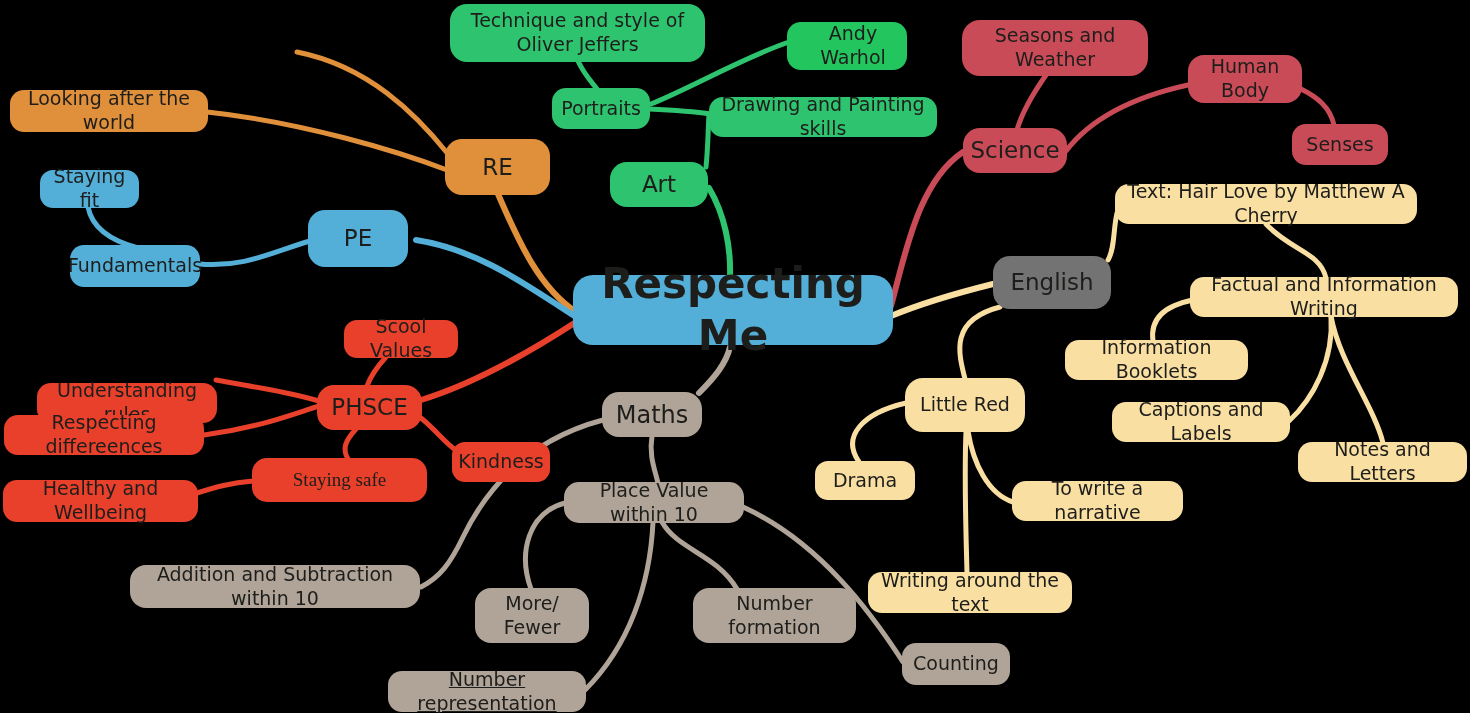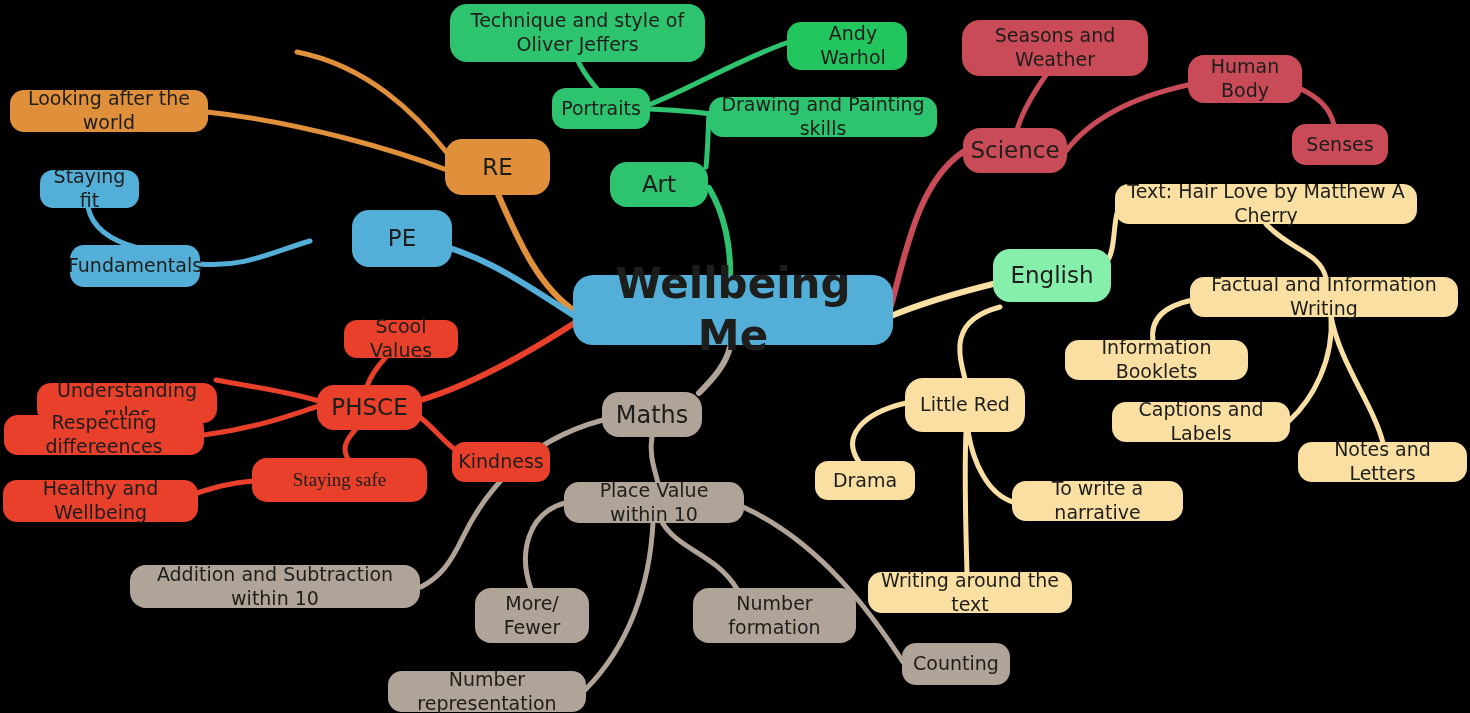--- a/index.html
+++ b/index.html
@@ -63,41 +63,41 @@
 
     <path d="M 699,393 C 714,378 726,364 730,347" stroke-width="6" fill="none" stroke-linecap="round" stroke="#AFA497"></path>
     <path d="M 603,420 C 520,442 482,498 463,537 C 450,564 440,577 421,587" stroke-width="5" fill="none" stroke-linecap="round" stroke="#AFA497"></path>
     <path d="M 652,436 C 649,455 654,467 658,483" stroke-width="5" fill="none" stroke-linecap="round" stroke="#AFA497"></path>
     <path d="M 565,503 C 528,513 518,553 531,589" stroke-width="5" fill="none" stroke-linecap="round" stroke="#AFA497"></path>
     <path d="M 662,522 C 678,550 716,554 737,589" stroke-width="5" fill="none" stroke-linecap="round" stroke="#AFA497"></path>
     <path d="M 653,522 C 650,585 629,646 585,690" stroke-width="5" fill="none" stroke-linecap="round" stroke="#AFA497"></path>
     <path d="M 743,507 C 820,542 872,614 903,662" stroke-width="5" fill="none" stroke-linecap="round" stroke="#AFA497"></path>
   </svg>
 
-  <div class="node center" style="left: 573px; top: 275px; width: 320px; height: 70px; background: rgb(83, 175, 215);">Wellbeing Me</div>
+  <div class="node center" style="left: 573px; top: 275px; width: 320px; height: 70px; background: rgb(83, 175, 215);">Respecting Me</div>
 
   <div class="node branch" style="left: 445px; top: 139px; width: 105px; height: 56px; background: rgb(224, 144, 59);">RE</div>
   <div class="node" style="left: 10px; top: 90px; width: 198px; height: 42px; background: rgb(224, 144, 59);">Looking after the world</div>
 
-  <div class="node branch" style="left: 308px; top: 210px; width: 100px; height: 57px; background: rgb(83, 175, 215); margin-left: 44px;">PE</div>
+  <div class="node branch" style="left: 308px; top: 210px; width: 100px; height: 57px; background: rgb(83, 175, 215);">PE</div>
   <div class="node" style="left: 70px; top: 245px; width: 130px; height: 42px; background: rgb(83, 175, 215);">Fundamentals</div>
   <div class="node" style="left: 40px; top: 170px; width: 99px; height: 38px; border-radius: 13px; background: rgb(83, 175, 215);">Staying fit</div>
 
   <div class="node branch" style="left: 610px; top: 162px; width: 98px; height: 45px; background: rgb(46, 196, 111);">Art</div>
   <div class="node" style="left: 552px; top: 88px; width: 98px; height: 41px; background: rgb(46, 196, 111);">Portraits</div>
   <div class="node" style="left: 450px; top: 4px; width: 255px; height: 58px; border-radius: 17px; background: rgb(46, 196, 111);">Technique and style of Oliver Jeffers</div>
   <div class="node" style="left: 787px; top: 22px; width: 120px; height: 48px; background: #22c55e; padding-left: 20px;">Andy Warhol</div>
   <div class="node" style="left: 709px; top: 97px; width: 228px; height: 40px; background: rgb(46, 196, 111);">Drawing and Painting skills</div>
 
   <div class="node branch" style="left: 963px; top: 128px; width: 104px; height: 45px; background: rgb(200, 75, 87);">Science</div>
   <div class="node" style="left: 1188px; top: 55px; width: 114px; height: 48px; border-radius: 16px; background: rgb(200, 75, 87);">Human Body</div>
   <div class="node" style="left: 962px; top: 20px; width: 186px; height: 56px; border-radius: 18px; background: rgb(200, 75, 87);">Seasons and Weather</div>
   <div class="node" style="left: 1292px; top: 124px; width: 96px; height: 41px; background: rgb(200, 75, 87);">Senses</div>
 
-  <div class="node branch" style="left: 993px; top: 249px; width: 118px; height: 53px; background: #86efac;">English</div>
+  <div class="node branch" style="left: 993px; top: 256px; width: 118px; height: 53px; background: #737373;">English</div>
   <div class="node" style="left: 1115px; top: 184px; width: 302px; height: 40px; background: rgb(249, 223, 162);">Text: Hair Love by Matthew A Cherry</div>
   <div class="node" style="left: 1190px; top: 277px; width: 268px; height: 40px; background: rgb(249, 223, 162);">Factual and Information Writing</div>
   <div class="node" style="left: 1065px; top: 340px; width: 183px; height: 40px; background: rgb(249, 223, 162);">Information Booklets</div>
   <div class="node" style="left: 1112px; top: 402px; width: 178px; height: 40px; background: rgb(249, 223, 162);">Captions and Labels</div>
   <div class="node" style="left: 1298px; top: 442px; width: 169px; height: 40px; background: rgb(249, 223, 162);">Notes and Letters</div>
   <div class="node" style="left: 905px; top: 378px; width: 120px; height: 54px; border-radius: 18px; background: rgb(249, 223, 162);">Little Red</div>
   <div class="node" style="left: 815px; top: 461px; width: 100px; height: 39px; border-radius: 13px; background: rgb(249, 223, 162);">Drama</div>
   <div class="node" style="left: 1012px; top: 481px; width: 171px; height: 40px; background: rgb(249, 223, 162);">To write a narrative</div>
   <div class="node" style="left: 868px; top: 572px; width: 204px; height: 41px; background: rgb(249, 223, 162);">Writing around the text</div>
 
@@ -107,16 +107,16 @@
   <div class="node" style="left: 4px; top: 415px; width: 200px; height: 40px; background: rgb(232, 64, 43);">Respecting differeences</div>
   <div class="node" style="left: 252px; top: 458px; width: 175px; height: 44px; border-radius: 15px; background: rgb(232, 64, 43); font-family: Liberation Serif, serif;">Staying safe</div>
   <div class="node" style="left: 3px; top: 480px; width: 195px; height: 42px; background: rgb(232, 64, 43);">Healthy and Wellbeing</div>
   <div class="node" style="left: 452px; top: 442px; width: 98px; height: 40px; border-radius: 13px; background: rgb(232, 64, 43);">Kindness</div>
 
   <div class="node branch" style="left: 602px; top: 392px; width: 100px; height: 45px; font-size: 24px; background: rgb(175, 164, 151);">Maths</div>
   <div class="node" style="left: 130px; top: 565px; width: 290px; height: 43px; border-radius: 16px; background: rgb(175, 164, 151); text-align: center;">Addition and Subtraction within 10</div>
   <div class="node" style="left: 564px; top: 482px; width: 180px; height: 41px; border-radius: 15px; background: rgb(175, 164, 151);">Place Value within 10</div>
   <div class="node" style="left: 475px; top: 588px; width: 114px; height: 55px; border-radius: 16px; background: rgb(175, 164, 151);">More/ Fewer</div>
   <div class="node" style="left: 657px; top: 588px; width: 163px; height: 55px; border-radius: 16px; background: rgb(175, 164, 151); margin-left: 36px;">Number formation</div>
-  <div class="node" style="left: 388px; top: 671px; width: 198px; height: 41px; background: rgb(175, 164, 151);">Number representation</div>
+  <div class="node" style="left: 388px; top: 671px; width: 198px; height: 41px; background: rgb(175, 164, 151); text-decoration: underline;">Number representation</div>
   <div class="node" style="left: 902px; top: 643px; width: 108px; height: 42px; background: rgb(175, 164, 151);">Counting</div>
 
 </div>
 
 </body></html>

